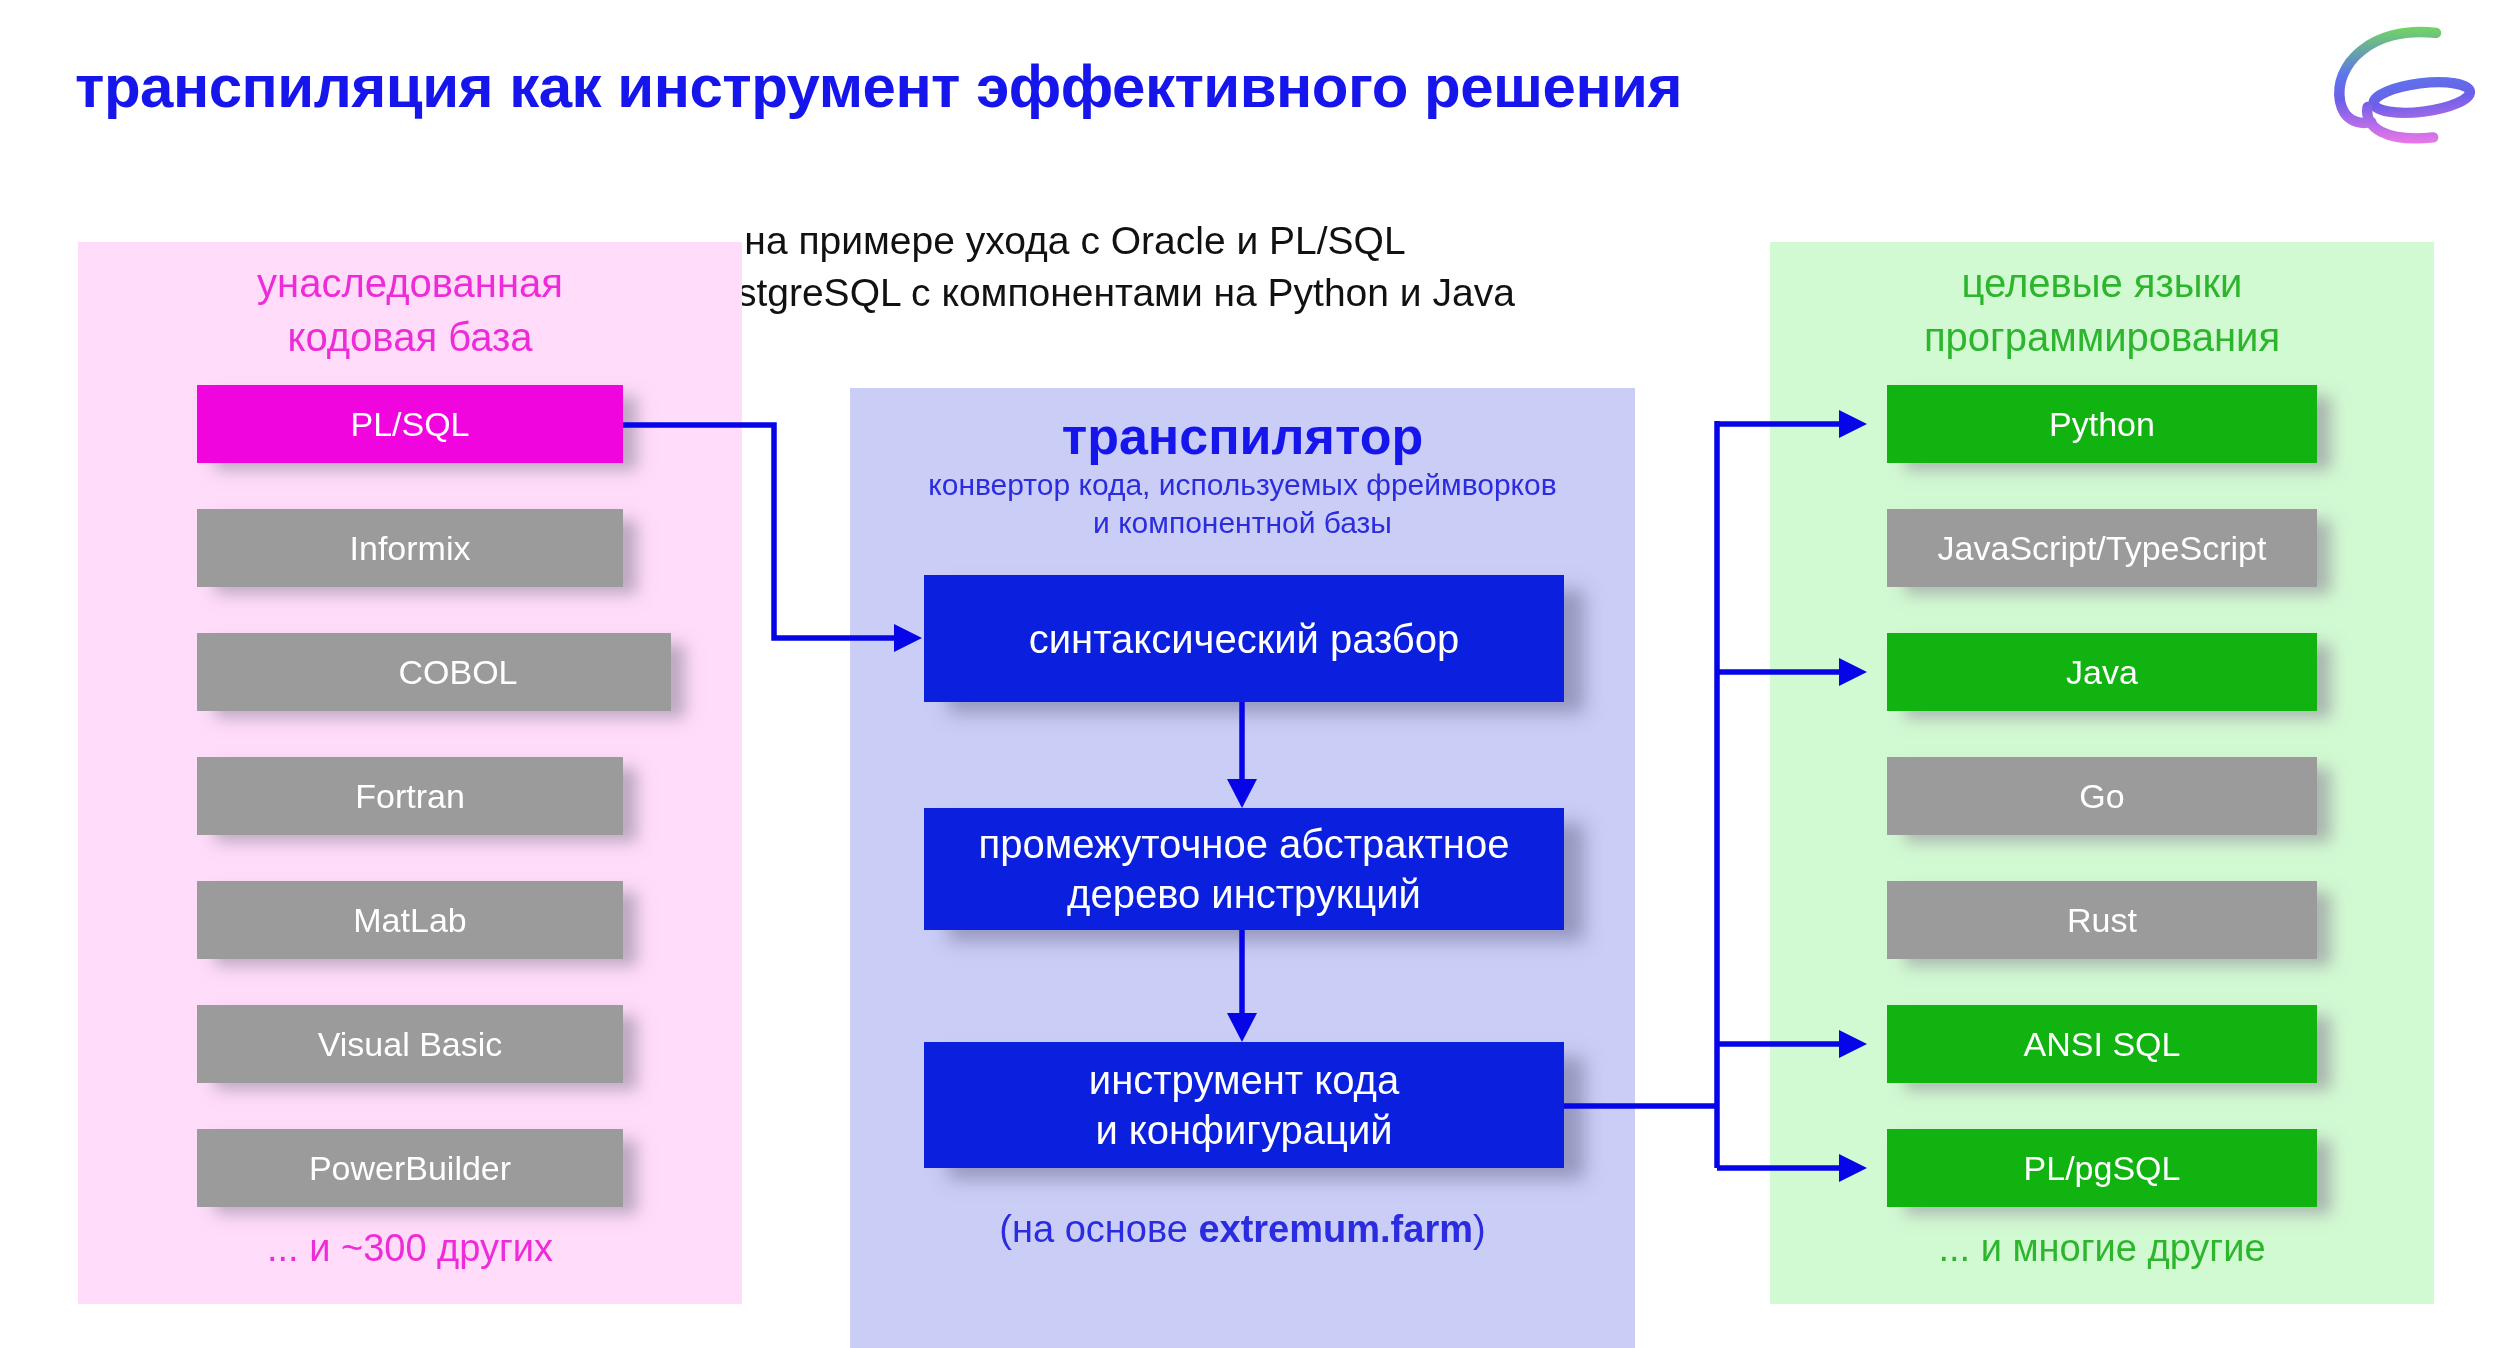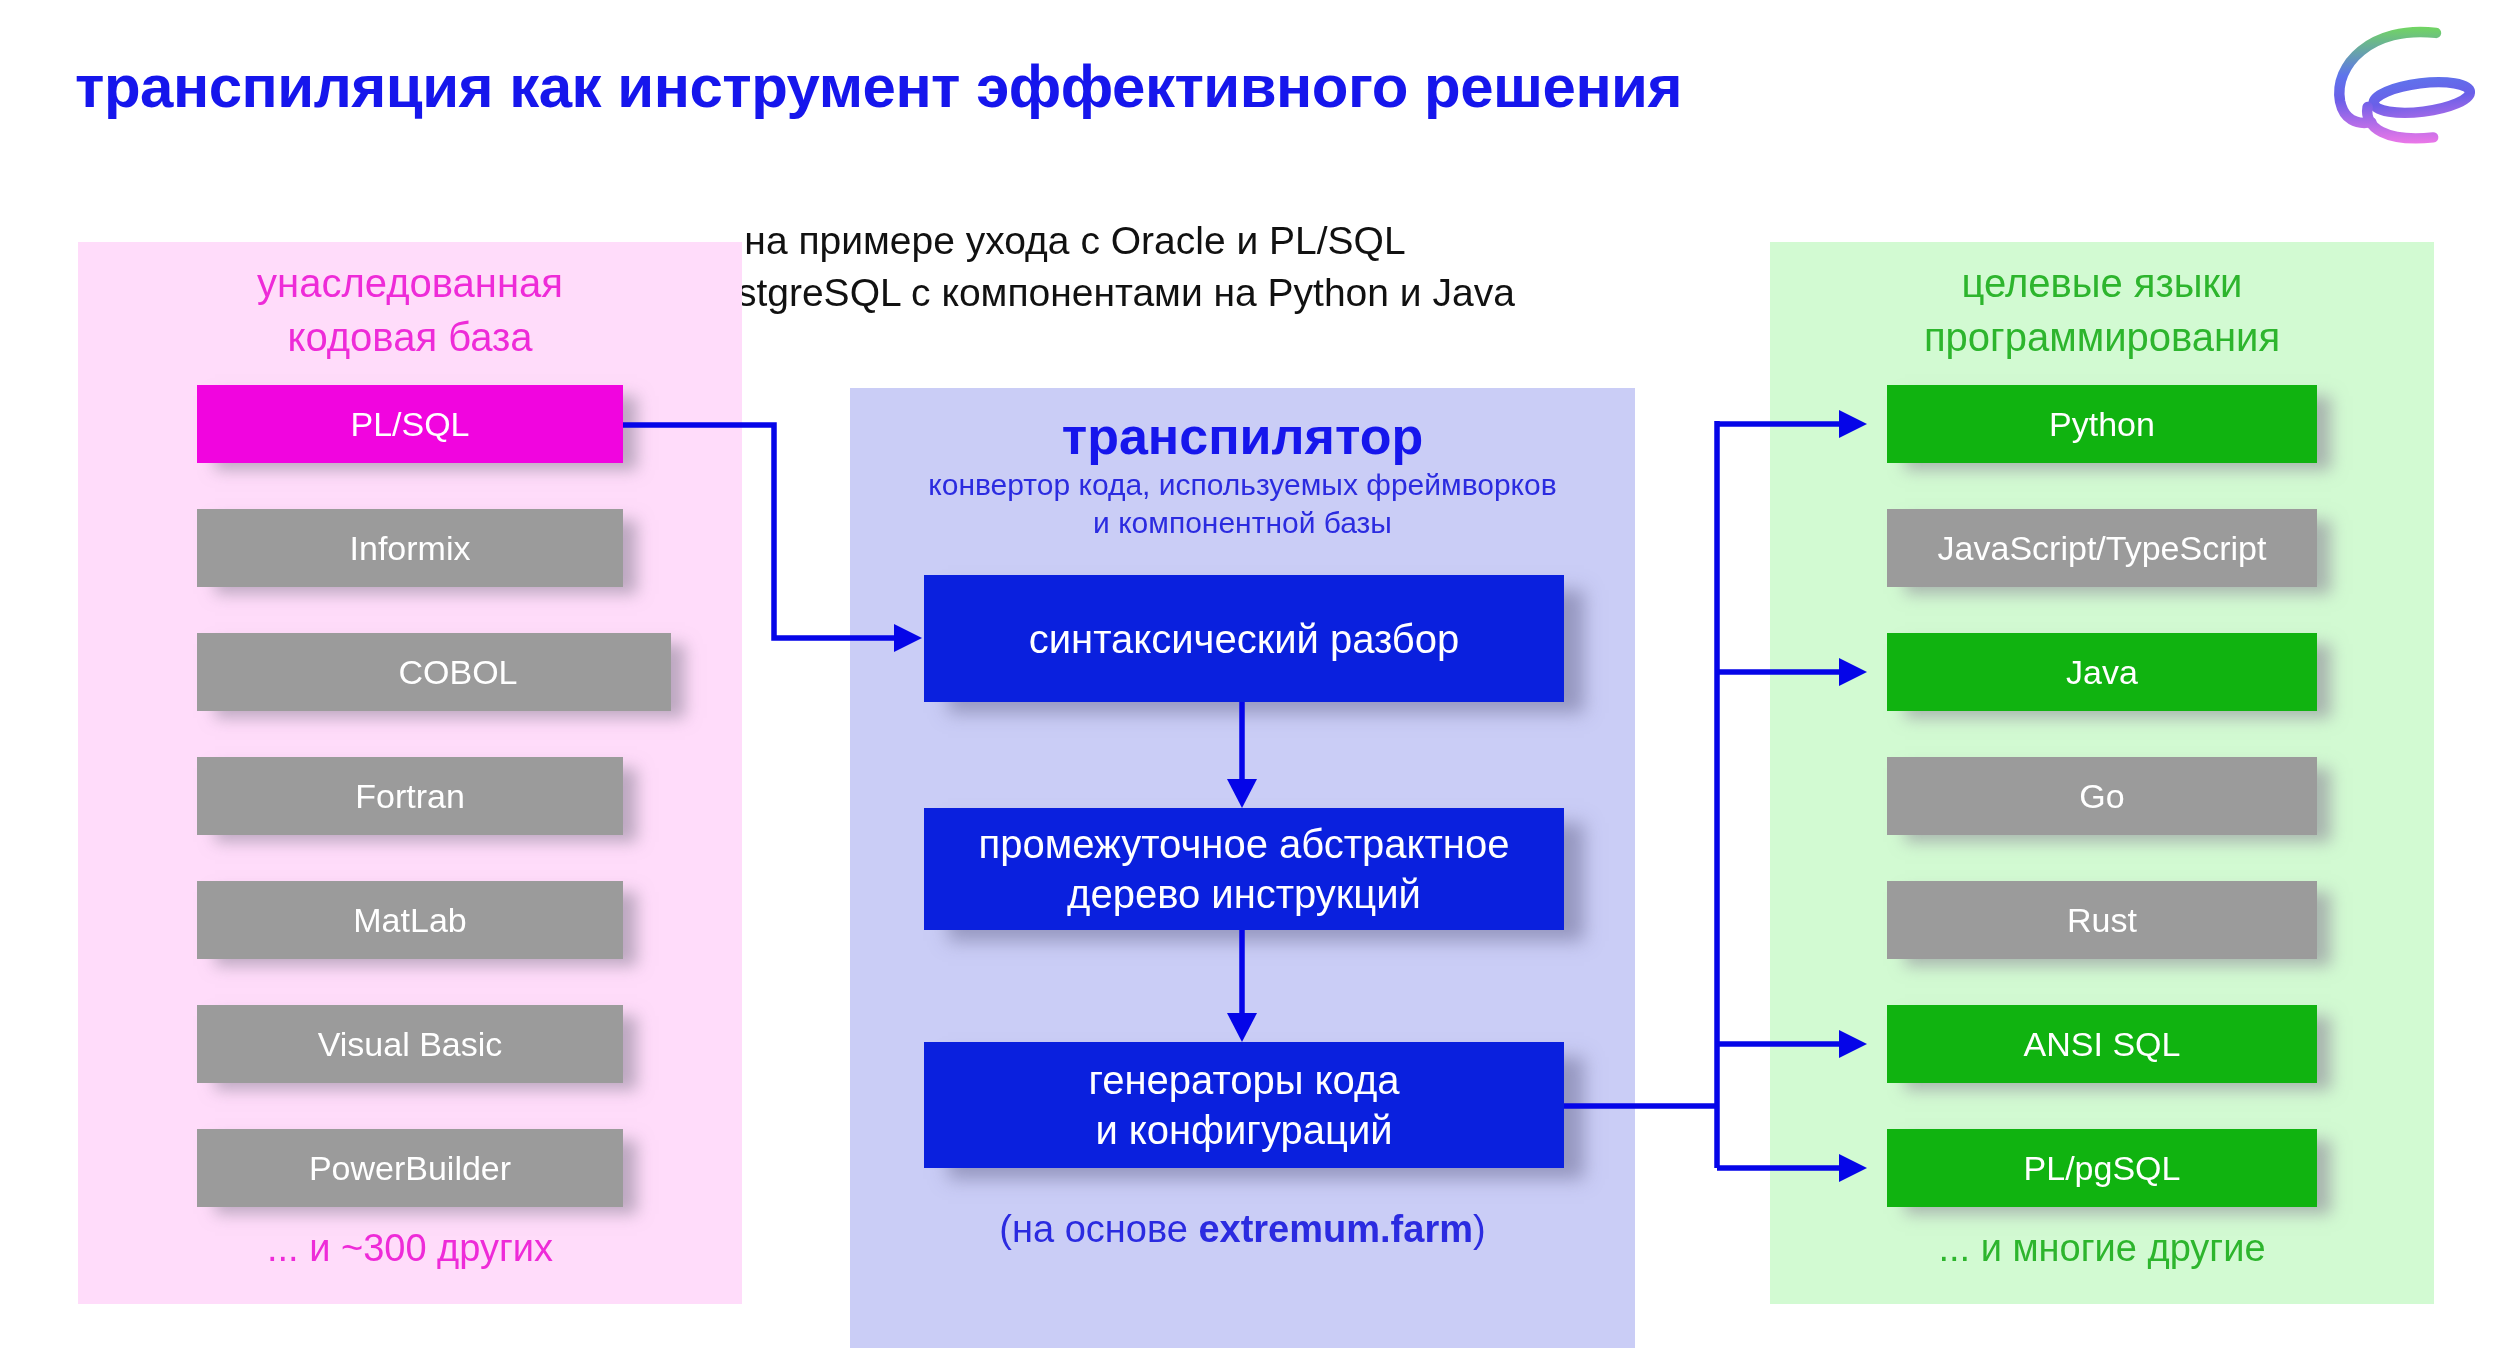--- a/index.html
+++ b/index.html
@@ -90,21 +90,21 @@
   <div class="panel panel-transpiler">
     <div class="mid-header">транспилятор</div>
     <div class="mid-subtitle">
       <div>конвертор кода, используемых фреймворков</div>
       <div>и компонентной базы</div>
     </div>
     <div id="stage-boxes">
         <div class="stage-box" style="top: 187px; height: 127px;">синтаксический разбор</div>
         <div class="stage-box" style="top: 420px; height: 122px;">промежуточное абстрактное
 дерево инструкций</div>
-        <div class="stage-box" style="top: 654px; height: 126px;">генераторы кода
+        <div class="stage-box" style="top: 654px; height: 126px;">инструмент кода
 и конфигураций</div>
       </div>
     <div class="mid-footer">
       <span>(на основе </span><b>extremum.farm</b><span>)</span>
     </div>
   </div>
 
   <div class="panel panel-targets">
     <div class="col-header">
       <div>целевые языки</div>

